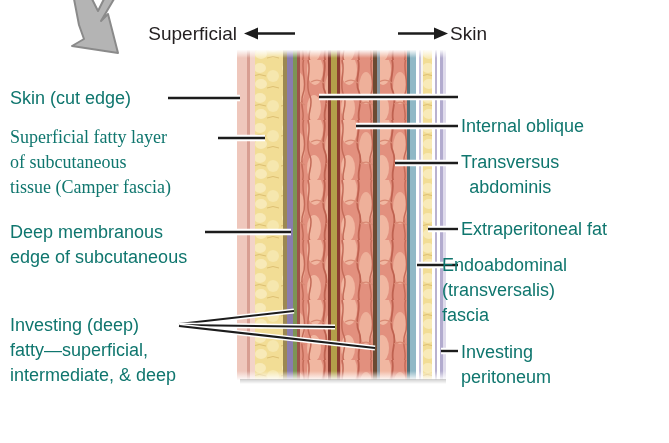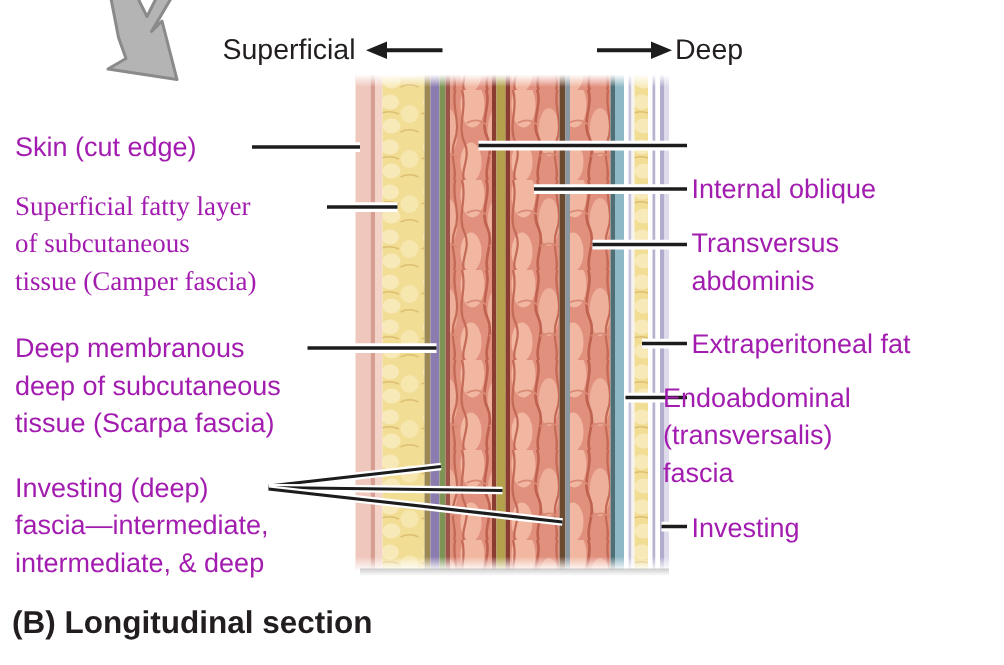--- a/index.html
+++ b/index.html
@@ -1,19 +1,19 @@
 <!DOCTYPE html>
 <html><head>
 <meta charset="utf-8">
 <style>
   html,body{margin:0;padding:0;background:#fff;}
   .stage{position:relative;width:669px;height:443px;background:#fff;overflow:hidden;
          font-family:"Liberation Sans","DejaVu Sans",sans-serif;}
   .art{position:absolute;left:0;top:0;width:669px;height:443px;}
-  .lbl{position:absolute;font-size:18px;line-height:25px;color:#a21caf;white-space:nowrap;}
+  .lbl{position:absolute;font-size:18px;line-height:25px;color:#0f766e;white-space:nowrap;}
   .lbl span{display:block;}
   .dir{position:absolute;font-size:19px;line-height:22px;color:#221e1f;white-space:nowrap;}
   .caption{position:absolute;left:8px;top:404px;font-size:21px;font-weight:bold;color:#221e1f;white-space:nowrap;}
   .case{stroke:#ffffff;stroke-width:6.5;fill:none;}
   .ink{stroke:#1c1c1c;stroke-width:2.4;fill:none;}
   .fan .case{stroke-width:5;}
   .fan .ink{stroke-width:2.1;}
   .dirline{stroke:#1c1c1c;stroke-width:2.6;}
   .dirhead{fill:#1c1c1c;}
 </style>
@@ -148,54 +148,53 @@
       <line class="dirline" x1="255" y1="33.5" x2="295" y2="33.5"></line>
       <polygon class="dirhead" points="244,33.5 258,27.6 258,39.4"></polygon>
     </g>
     <g>
       <line class="dirline" x1="398" y1="33.5" x2="436" y2="33.5"></line>
       <polygon class="dirhead" points="448,33.5 434,27.6 434,39.4"></polygon>
     </g>
   </svg>
 
   <div class="dir" style="right:432px;top:23px;">Superficial</div>
-  <div class="dir" style="left:450px;top:23px;">Deep</div>
+  <div class="dir" style="left:450px;top:23px;">Skin</div>
 
   <div class="lbl" style="left:10px;top:86px;">
     <span>Skin (cut edge)</span>
   </div>
   <div class="lbl" style="left:10px;top:125px;font-family:Liberation Serif, serif;">
     <span>Superficial fatty layer</span>
     <span>of subcutaneous</span>
     <span>tissue (Camper fascia)</span>
   </div>
   <div class="lbl" style="left:10px;top:220px;">
     <span>Deep membranous</span>
-    <span>deep of subcutaneous</span>
-    <span>tissue (Scarpa fascia)</span>
+    <span>edge of subcutaneous</span>
   </div>
   <div class="lbl" style="left:10px;top:313px;">
     <span>Investing (deep)</span>
-    <span>fascia—intermediate,</span>
+    <span>fatty—superficial,</span>
     <span>intermediate, &amp; deep</span>
   </div>
 
   <div class="lbl" style="left:461px;top:114px;text-align:right;">
     <span>Internal oblique</span>
   </div>
-  <div class="lbl" style="left:461px;top:150px;">
+  <div class="lbl" style="left:461px;top:150px;text-align:center;">
     <span>Transversus</span>
     <span>abdominis</span>
   </div>
   <div class="lbl" style="left:461px;top:217px;">
     <span>Extraperitoneal fat</span>
   </div>
   <div class="lbl" style="left:442px;top:253px;">
     <span>Endoabdominal</span>
     <span>(transversalis)</span>
     <span>fascia</span>
   </div>
   <div class="lbl" style="left:461px;top:340px;">
     <span>Investing</span>
-  </div>
-
-  <div class="caption">(B) Longitudinal section</div>
+    <span>peritoneum</span>
+  </div>
+
 </div>
 
 </body></html>

